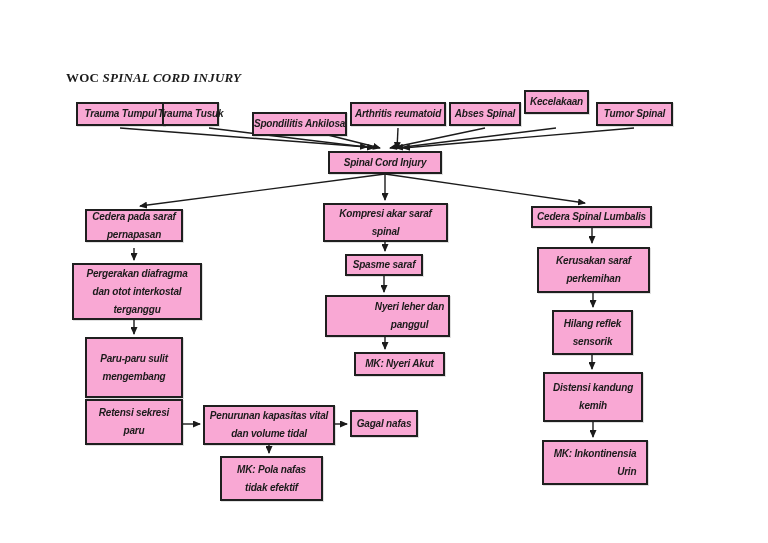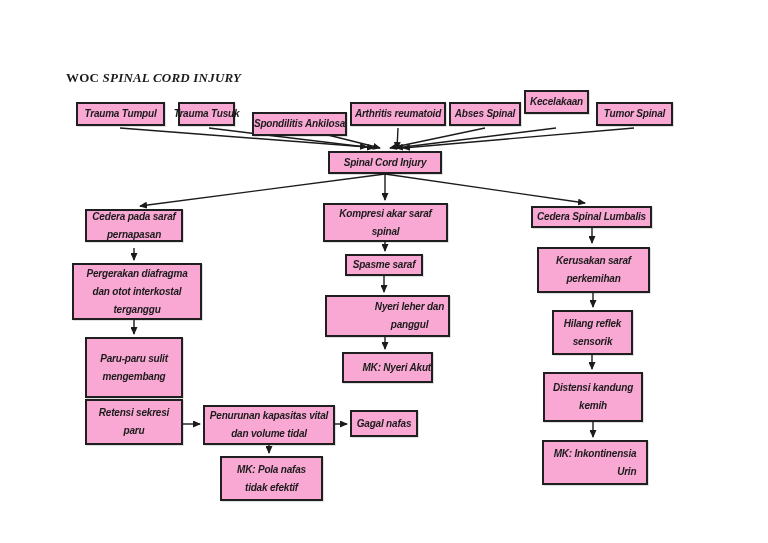--- a/index.html
+++ b/index.html
@@ -80,21 +80,21 @@
       <line x1="592" y1="228" x2="592" y2="243" marker-end="url(#ah)"></line>
       <line x1="593" y1="293" x2="593" y2="307" marker-end="url(#ah)"></line>
       <line x1="592" y1="355" x2="592" y2="369" marker-end="url(#ah)"></line>
       <line x1="593" y1="422" x2="593" y2="437" marker-end="url(#ah)"></line>
     </g>
   </svg>
 
   <div class="node" style="left:76px;top:102px;width:89px;height:24px;">
       <span class="node-label">Trauma Tumpul</span>
     </div>
-  <div class="node" style="left:178px;top:102px;width:57px;height:24px;">
+  <div class="node" style="left:162px;top:102px;width:57px;height:24px;">
       <span class="node-label">Trauma Tusuk</span>
     </div>
   <div class="node" style="left:252px;top:112px;width:95px;height:24px;">
       <span class="node-label">Spondilitis Ankilosa</span>
     </div>
   <div class="node" style="left:350px;top:102px;width:96px;height:24px;">
       <span class="node-label">Arthritis reumatoid</span>
     </div>
   <div class="node" style="left:449px;top:102px;width:72px;height:24px;">
       <span class="node-label">Abses Spinal</span>
@@ -143,21 +143,21 @@
       <span class="node-label">Kompresi akar saraf
 spinal</span>
     </div>
   <div class="node" style="left:345px;top:254px;width:78px;height:22px;">
       <span class="node-label">Spasme saraf</span>
     </div>
   <div class="node" style="left:325px;top:295px;width:125px;height:42px;padding-left:44px;">
       <span class="node-label">Nyeri leher dan
 panggul</span>
     </div>
-  <div class="node" style="left:342px;top:352px;width:91px;height:31px;justify-content:flex-end;">
+  <div class="node" style="left:354px;top:352px;width:91px;height:24px;">
       <span class="node-label">MK: Nyeri Akut</span>
     </div>
 
   <div class="node" style="left:531px;top:206px;width:121px;height:22px;">
       <span class="node-label">Cedera Spinal Lumbalis</span>
     </div>
   <div class="node" style="left:537px;top:247px;width:113px;height:46px;">
       <span class="node-label">Kerusakan saraf
 perkemihan</span>
     </div>

